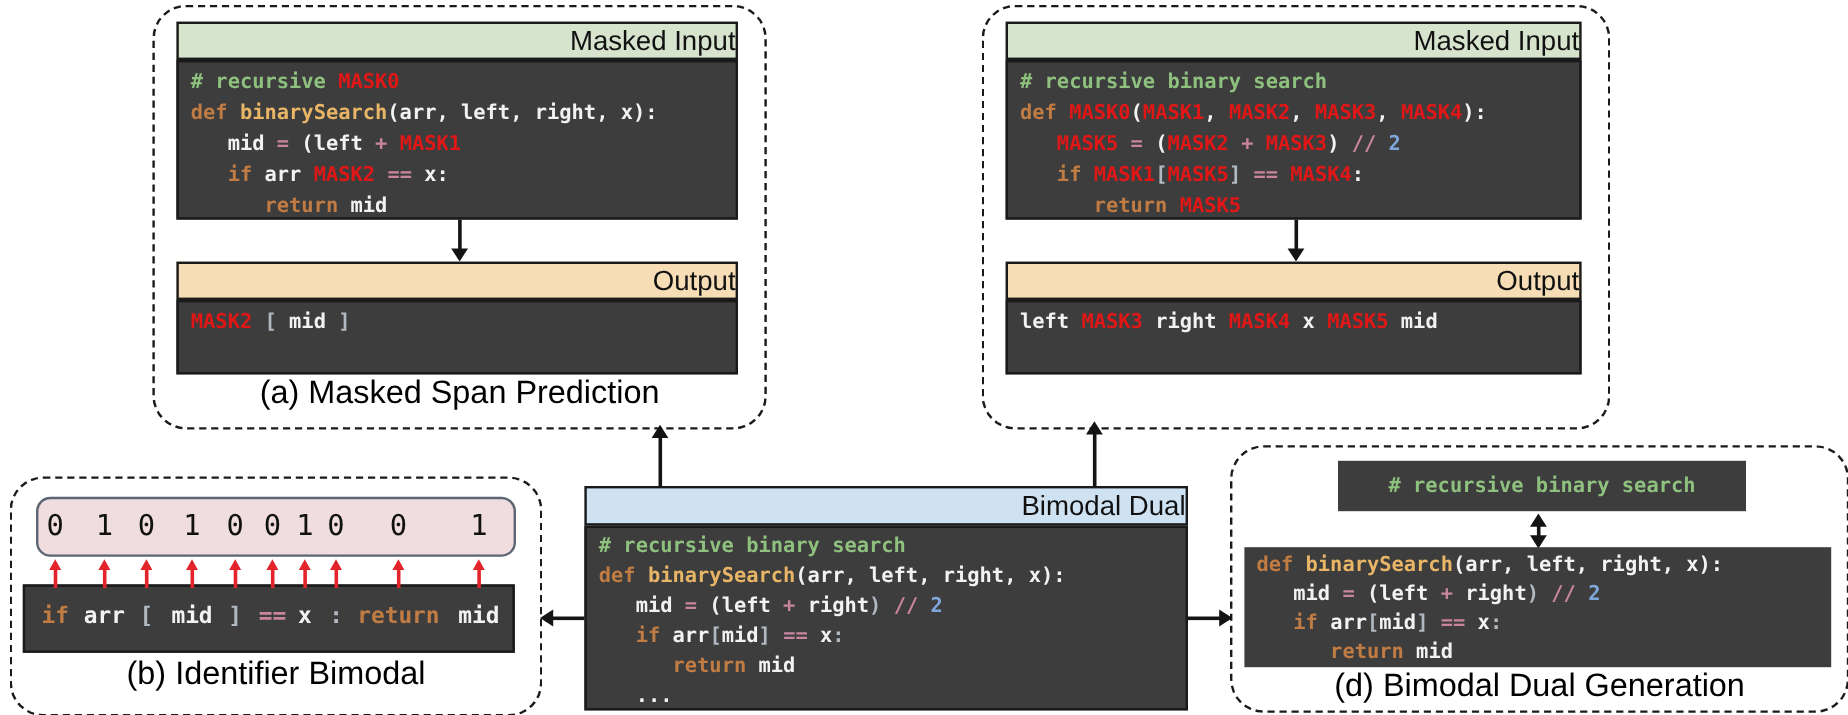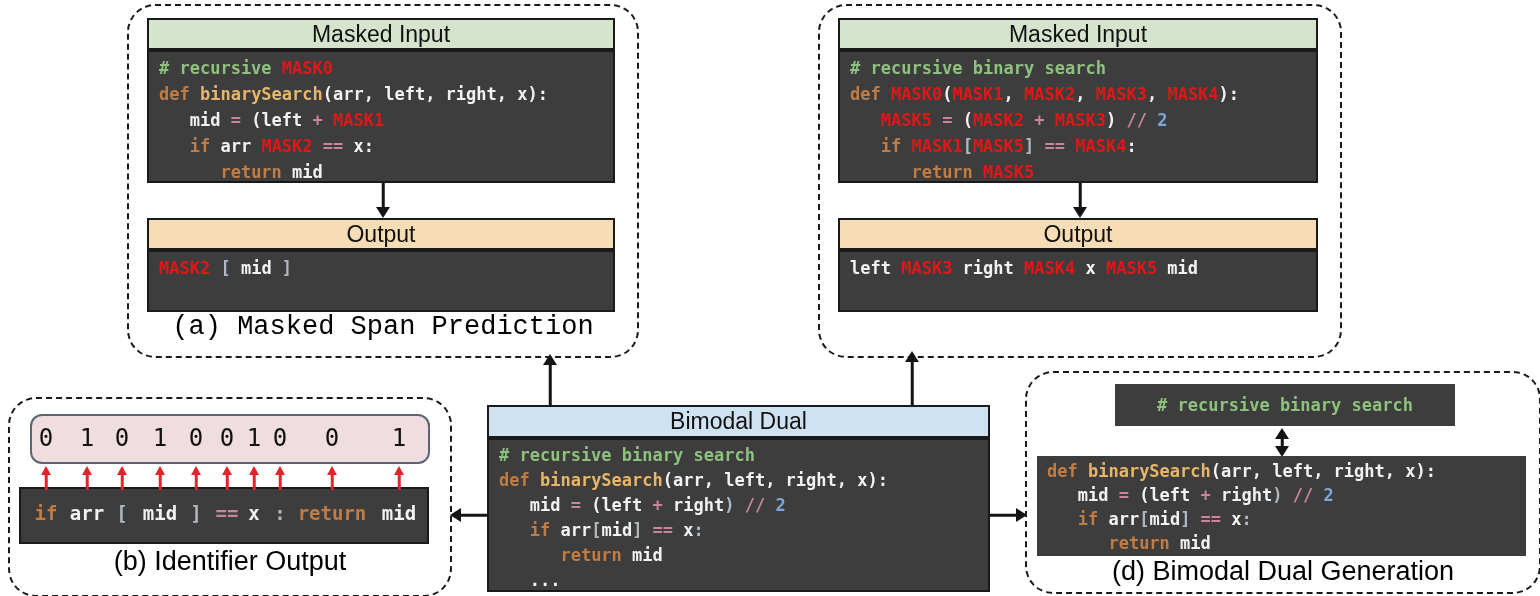--- a/index.html
+++ b/index.html
@@ -1,21 +1,21 @@
 <!DOCTYPE html>
 <html style="--code_bg: #3d3d3d; --comment: #8fc17e; --keyword: #c17c44; --func: #e9b566; --plain: #f2f2f2; --operator: #c9849f; --number: #7ea6d9; --mask: #e11717; --bracket: #b0b8c2; --header_green: #d6e4ce; --header_tan: #f6ddb5; --header_blue: #cfe2f2; --tag_fill: #f0dddf; --tag_border: #5b6573; --arrow_red: #e3242b; --arrow_black: #141414;"><head>
 <meta charset="utf-8">
 <style>
   html,body { margin:0; padding:0; background:#ffffff; }
   .canvas { position:relative; width:1540px; height:596px; background:#ffffff; overflow:hidden;
             font-family:"Liberation Sans", sans-serif; }
 
   .panel { position:absolute; border:2.5px dashed #1a1a1a; border-radius:28px; }
 
-  .hdr { position:absolute; display:flex; align-items:center; justify-content:center;
+  .hdr { position:absolute; display:flex; align-items:center; justify-content:flex-end;
          border:2px solid #1a1a1a; font-size:23px; color:#111; box-sizing:border-box; }
   .hdr-green { background:var(--header_green); }
   .hdr-tan   { background:var(--header_tan); }
   .hdr-blue  { background:var(--header_blue); }
 
   .codebox { position:absolute; background:var(--code_bg); border:2px solid #1a1a1a;
              box-sizing:border-box; padding:3px 10px; overflow:hidden; }
   .code-line { white-space:pre; font-family:"DejaVu Sans Mono", monospace;
                font-weight:bold; font-size:17px; line-height:26px; }
   .lh25 .code-line { line-height:25px; }
@@ -84,21 +84,21 @@
     <div class="arrow-v head-down" style="left:254px; top:177px; height:35px;">
         <div class="line"></div>
         <div class="head-b"></div>
       </div>
     <div class="hdr hdr-tan" style="left:18px; top:212px; width:468px; height:32px;">
       <span>Output</span>
     </div>
     <div class="codebox" style="left:18px; top:244px; width:468px; height:62px;">
         <div class="code-line"><span style="color: var(--mask);">MASK2 </span><span style="color: var(--bracket);">[ </span><span style="color: var(--plain);">mid </span><span style="color: var(--bracket);">]</span></div>
       </div>
-    <div class="caption" style="top:306px;font-family:Liberation Mono, monospace;">(a) Masked Span Prediction</div>
+    <div class="caption" style="top:306px;">(a) Masked Span Prediction</div>
   </div>
 
   <div class="panel" id="panel-c" style="left:818px; top:4px; width:520px; height:350px;">
     <div class="hdr hdr-green" style="left:18px; top:12px; width:480px; height:32px;">
       <span>Masked Input</span>
     </div>
     <div class="codebox" style="left:18px; top:44px; width:480px; height:133px;">
         <div class="code-line"><span style="color: var(--comment);"># recursive binary search</span></div>
         <div class="code-line"><span style="color: var(--keyword);">def </span><span style="color: var(--mask);">MASK0</span><span style="color: var(--plain);">(</span><span style="color: var(--mask);">MASK1</span><span style="color: var(--plain);">, </span><span style="color: var(--mask);">MASK2</span><span style="color: var(--plain);">, </span><span style="color: var(--mask);">MASK3</span><span style="color: var(--plain);">, </span><span style="color: var(--mask);">MASK4</span><span style="color: var(--plain);">):</span></div>
         <div class="code-line"><span style="color: var(--plain);">   </span><span style="color: var(--mask);">MASK5 </span><span style="color: var(--operator);">= </span><span style="color: var(--plain);">(</span><span style="color: var(--mask);">MASK2 </span><span style="color: var(--operator);">+ </span><span style="color: var(--mask);">MASK3</span><span style="color: var(--plain);">) </span><span style="color: var(--operator);">// </span><span style="color: var(--number);">2</span></div>
@@ -113,21 +113,21 @@
       <span>Output</span>
     </div>
     <div class="codebox" style="left:18px; top:244px; width:480px; height:62px;">
         <div class="code-line"><span style="color: var(--plain);">left </span><span style="color: var(--mask);">MASK3 </span><span style="color: var(--plain);">right </span><span style="color: var(--mask);">MASK4 </span><span style="color: var(--plain);">x </span><span style="color: var(--mask);">MASK5 </span><span style="color: var(--plain);">mid</span></div>
       </div>
   </div>
 
   <div class="panel" id="panel-b" style="left:8px; top:397px; width:440px; height:196px;">
     <div class="tag-box" style="left:20px; top:15px; width:400px; height:50px;"></div>
     <div class="codebox" style="left:9px; top:88px; width:410px; height:57px; border:2px solid #1a1a1a;"></div>
-    <div class="caption" style="top:147px;">(b) Identifier Output</div>
+    <div class="caption" style="top:147px;">(b) Identifier Bimodal</div>
   <span class="tag-digit" style="left: 36px;">0</span>
       <div class="tag-arrow" style="left: 36px;">
         <div class="line"></div>
         <div class="head"></div>
       </div>
       <span class="tag-token" style="left: 36px; color: var(--keyword);">if</span>
       <span class="tag-digit" style="left: 77px;">1</span>
       <div class="tag-arrow" style="left: 77px;">
         <div class="line"></div>
         <div class="head"></div>

